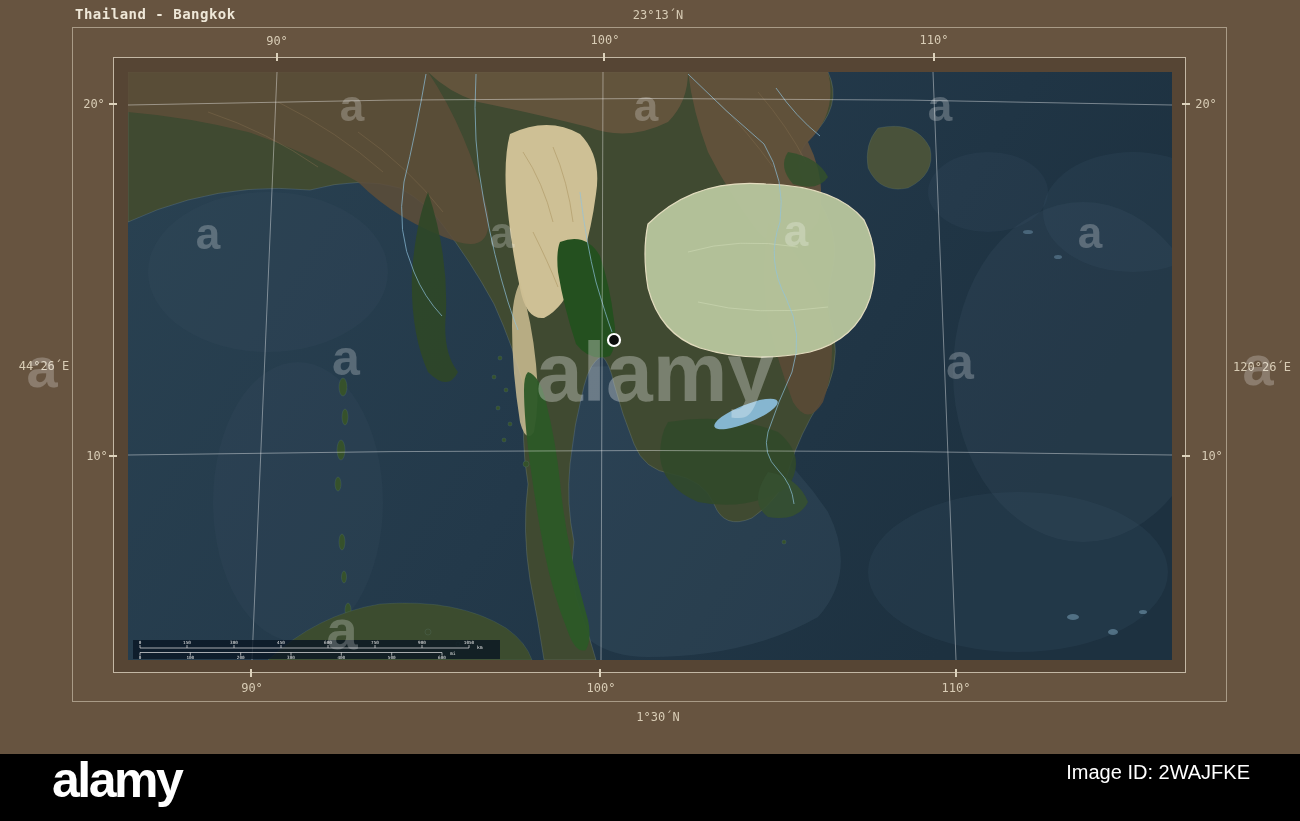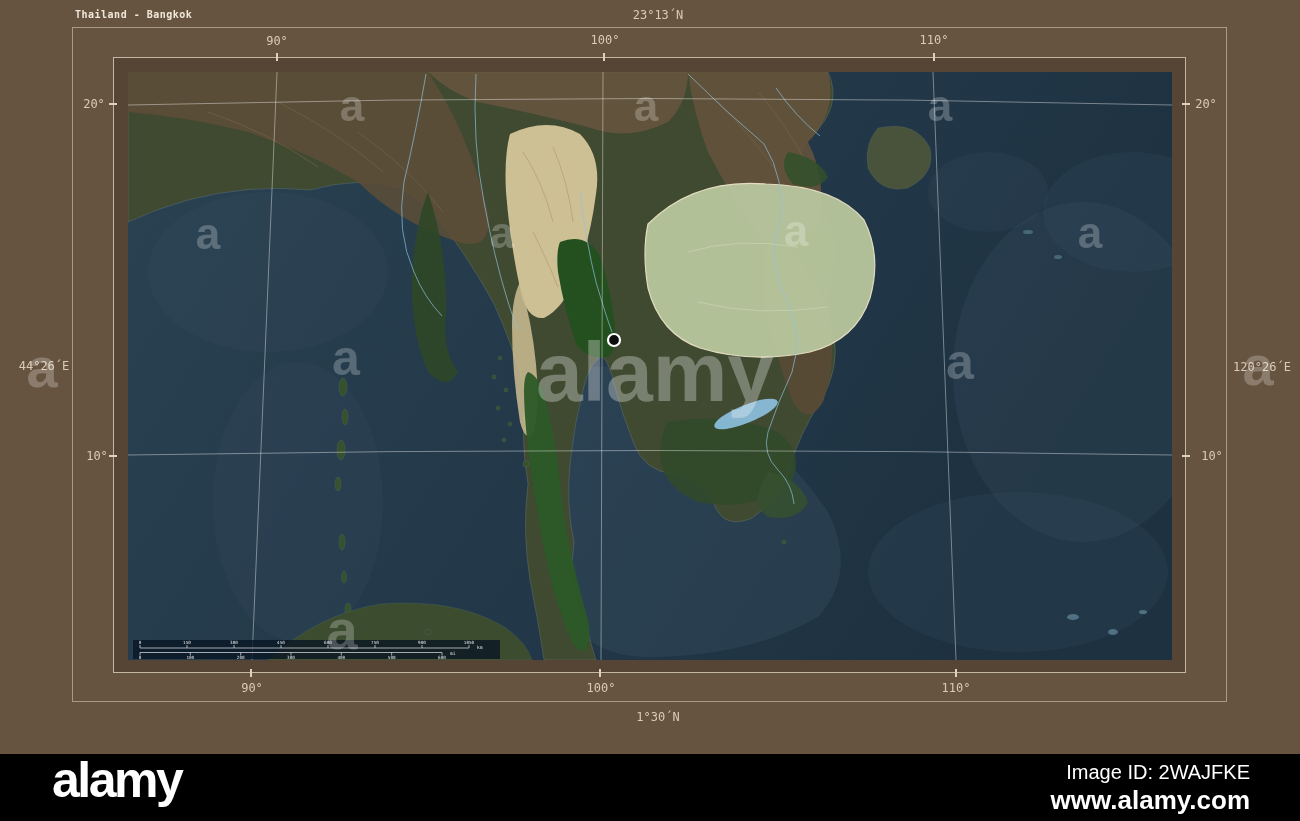--- a/index.html
+++ b/index.html
@@ -1,19 +1,19 @@
 <!DOCTYPE html>
 <html><head>
 <meta charset="utf-8">
 <style>
   html,body{margin:0;padding:0;background:#444;}
   #stage{position:relative;width:1300px;height:821px;background:#675440;overflow:hidden;
          font-family:"DejaVu Sans Mono","Liberation Mono",monospace;}
   .lbl{position:absolute;transform:translate(-50%,-50%);font-size:12px;color:#d8ccb5;white-space:nowrap;}
-  #map-title{position:absolute;left:75px;top:14px;transform:translateY(-50%);font-size:10px;font-weight:700;color:#efe8d8;letter-spacing:.5px;}
+  #map-title{position:absolute;left:75px;top:14px;transform:translateY(-50%);font-size:14px;font-weight:700;color:#efe8d8;letter-spacing:.5px;}
   .frame{position:absolute;box-sizing:border-box;}
   #outer-frame{left:72px;top:27px;width:1155px;height:675px;border:1px solid rgba(235,225,205,.5);}
   #inner-frame{left:113px;top:57px;width:1073px;height:616px;border:1px solid rgba(242,232,212,.7);background:#564534;}
   #map-area{position:absolute;left:128px;top:72px;width:1044px;height:588px;}
   #map-area svg{display:block;}
   .tick{position:absolute;background:#ddd2bc;}
   .tick.v{width:2px;height:8px;}
   .tick.h{width:8px;height:2px;}
   .wm{position:absolute;transform:translate(-50%,-50%);font-family:"Liberation Sans",sans-serif;
       font-weight:700;color:rgba(255,255,255,.24);line-height:1;pointer-events:none;}
@@ -201,16 +201,15 @@
   <span class="wm" style="left:42px;top:368px;font-size:56px;">a</span>
   <span class="wm" style="left:346px;top:358px;font-size:50px;">a</span>
   <span class="wm big" style="left:655px;top:372px;font-size:84px;">alamy</span>
   <span class="wm" style="left:960px;top:362px;font-size:50px;">a</span>
   <span class="wm" style="left:1258px;top:366px;font-size:56px;">a</span>
   <span class="wm" style="left:342px;top:630px;font-size:56px;">a</span>
 
   <div id="footer">
     <div id="footer-logo">alamy</div>
     <div id="image-id">Image ID: 2WAJFKE</div>
-    <div id="site-url">www.alamy.com</div>
   </div>
 
 </div>
 
 </body></html>

